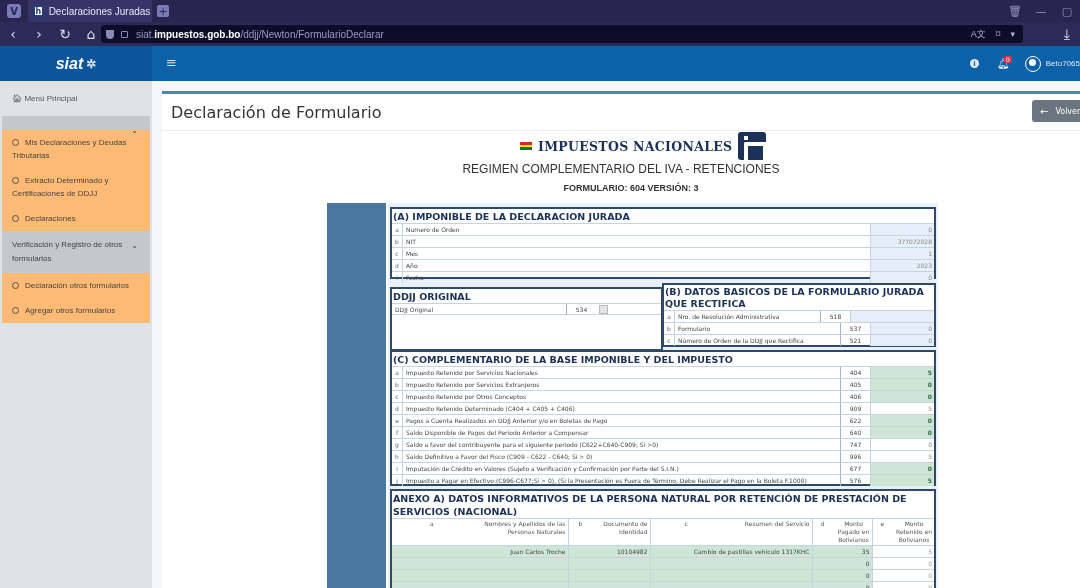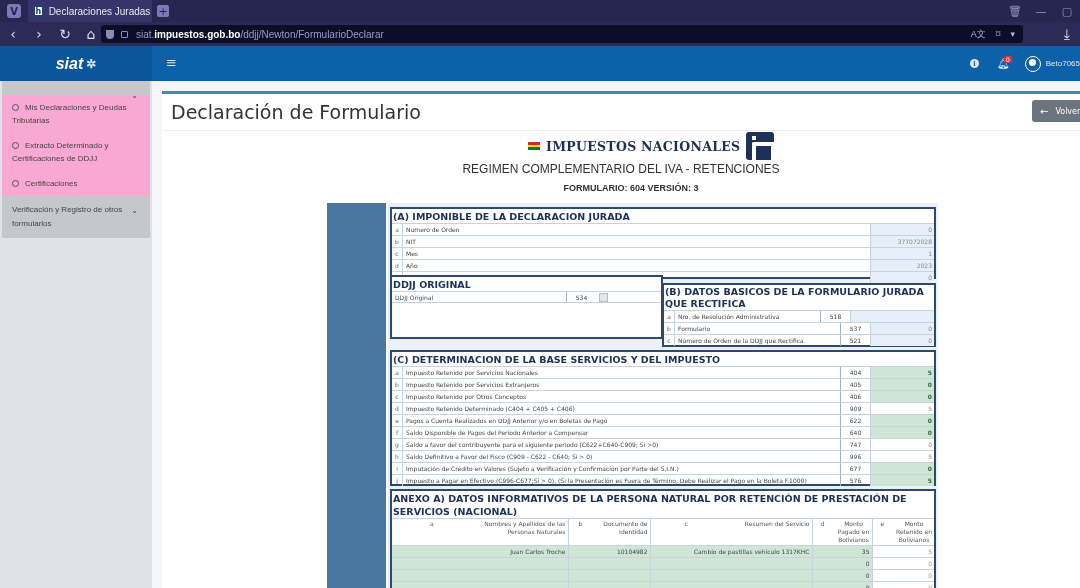--- a/index.html
+++ b/index.html
@@ -36,31 +36,31 @@
 .bell .badge { position: absolute; left: 7px; top: -2px; background: #dc3545; color: #fff; font-size: 6px; padding: 0 2px; border-radius: 2px; }
 .avatar { width: 16px; height: 16px; border-radius: 50%; border: 1.5px solid #fff; margin-right: 5px; position: relative; overflow: hidden; }
 .avatar::after { content: ""; position: absolute; left: 3px; top: 2px; width: 7px; height: 7px; border-radius: 50%; background: #fff; }
 .user { color: #dfe9f5; font-size: 8px; font-family: "Liberation Sans", sans-serif; }
 
 
 .sidebar { position: absolute; left: 0; top: 81px; width: 152px; height: 507px; background: #dfe2e6; font-family: "Liberation Sans", sans-serif; font-size: 8px; color: #444; }
 .side-main { padding: 13px 12px; color: #555; }
 .side-group { margin: 0 2px; background: #c4c7cc; padding: 7px 10px; line-height: 14px; position: relative; }
 .side-group .chev { position: absolute; right: 12px; top: 8px; font-size: 8px; }
-.side-sub { margin: 0 2px; background: #f9a8d4; }
+.side-sub { margin: 0 2px; background: #fdba74; }
 .side-item { padding: 6px 10px; line-height: 13px; color: #444; }
 .side-item .circle { display: inline-block; width: 7px; height: 7px; border: 1px solid #555; border-radius: 50%; margin-right: 6px; vertical-align: -1px; }
 
 
 .card { position: absolute; left: 162px; top: 91px; width: 918px; height: 497px; background: #fff; border-top: 3px solid #3c8dbc; }
-.card-header { height: 37px; border-bottom: 1px solid #eceff2; display: flex; align-items: center; padding-left: 9px; font-size: 19px; color: #333; font-family: "DejaVu Sans", sans-serif; }
+.card-header { height: 37px; border-bottom: 1px solid #eceff2; display: flex; align-items: center; padding-left: 9px; font-size: 16px; color: #333; font-family: "DejaVu Sans", sans-serif; }
 .back-btn { position: absolute; right: 0; top: 6px; width: 48px; height: 22px; background: #6c757d; border-radius: 3px 0 0 3px; color: #fff; font-size: 8px; display: flex; align-items: center; padding-left: 8px; }
 .back-btn .arrow { margin-right: 7px; font-size: 10px; }
 
-.logo-row { position: absolute; left: 366px; top: 38px; display: flex; align-items: center; }
+.logo-row { position: absolute; left: 358px; top: 38px; display: flex; align-items: center; }
 .flag { width: 12px; height: 8px; background: linear-gradient(#d52b1e 33%, #f9e300 33% 66%, #007934 66%); margin-right: 6px; }
 .logo-text { font-family: "DejaVu Serif", serif; font-weight: bold; font-size: 12.5px; color: #1b3158; letter-spacing: .3px; }
 .in-logo { width: 28px; height: 28px; background: #1b3158; border-radius: 3px; margin-left: 6px; position: relative; }
 .in-logo::before { content: ""; position: absolute; left: 6px; top: 4px; width: 4px; height: 4px; background: #fff; }
 .in-logo::after { content: ""; position: absolute; left: 6px; top: 10px; width: 15px; height: 14px; border: 4px solid #fff; border-bottom: none; border-radius: 2px 2px 0 0; }
 .form-title { position: absolute; left: 0; width: 918px; top: 68px; text-align: center; font-family: "Liberation Sans", sans-serif; font-size: 12px; color: #333; }
 .form-sub { position: absolute; left: 0; width: 938px; top: 89px; text-align: center; font-family: "Liberation Sans", sans-serif; font-size: 9px; color: #333; font-weight: bold; }
 
 
 .leftbar { position: absolute; left: 165px; top: 109px; width: 59px; height: 400px; background: #4a77a0; }
@@ -127,31 +127,38 @@
   <span class="hamb">≡</span>
   <div class="hdr-icons">
     <span class="info-ic">i</span>
     <span class="bell">🔔︎<span class="badge">0</span></span>
     <span class="avatar"></span>
     <span class="user">Beto7065</span>
   </div>
 </div>
 
 <div class="sidebar">
+  <div class="side-main">
+    <span>🏠︎</span> <span>Menú Principal</span>
+  </div>
   <div class="side-group">
     <span class="chev">⌄</span>
   </div>
   <div class="side-sub">
     <div class="side-item"><span class="circle"></span><span>Mis Declaraciones y Deudas Tributarias</span></div>
     <div class="side-item"><span class="circle"></span><span>Extracto Determinado y Certificaciones de DDJJ</span></div>
-    <div class="side-item"><span class="circle"></span><span>Certificaciones</span></div>
+    <div class="side-item"><span class="circle"></span><span>Declaraciones</span></div>
   </div>
   <div class="side-group">
     <span>Verificación y Registro de otros formularios</span>
     <span class="chev">⌄</span>
+  </div>
+  <div class="side-sub">
+    <div class="side-item"><span class="circle"></span><span>Declaración otros formularios</span></div>
+    <div class="side-item"><span class="circle"></span><span>Agregar otros formularios</span></div>
   </div>
 </div>
 
 <div class="card">
   <div class="card-header">
     <span>Declaración de Formulario</span>
   </div>
   <div class="back-btn">
     <span class="arrow">←</span>
     <span>Volver</span>
@@ -190,21 +197,21 @@
           <span class="lbl">Año</span>
           <span class="val v-blue">2023</span>
         </div>
       <div class="row">
           <span class="lt">i</span>
           <span class="lbl">Fecha</span>
           <span class="val v-blue">0</span>
         </div>
     </div>
 
-    <div class="sec" style="left:2px; top:72px; width:273px; height:64px;">
+    <div class="sec" style="left:2px; top:84px; width:273px; height:64px;">
       <div class="sec-title">DDJJ ORIGINAL</div>
       <div class="row" style="border-bottom:1px solid #c8d3e0;">
         <span class="lbl" style="border-left:none;">DDJJ Original</span>
         <span class="code" style="width:30px;">534</span>
         <span style="width:9px;height:9px;border:1px solid #bbb;background:#e4e4e4;margin:0 3px;"></span>
         <span style="width:50px;"></span>
       </div>
     </div>
 
     <div class="sec" style="left:274px; top:80px; width:274px; height:64px;">
@@ -223,21 +230,21 @@
         </div>
       <div class="row">
           <span class="lt">c</span>
           <span class="lbl">Número de Orden de la DDJJ que Rectifica</span>
           <span class="code">521</span>
           <span class="val v-blue">0</span>
         </div>
     </div>
 
     <div class="sec" style="left:2px; top:147px; width:546px; height:136px;">
-      <div class="sec-title">(C) DETERMINACION DE LA BASE SERVICIOS Y DEL IMPUESTO</div>
+      <div class="sec-title">(C) COMPLEMENTARIO DE LA BASE IMPONIBLE Y DEL IMPUESTO</div>
       <div class="row">
           <span class="lt">a</span>
           <span class="lbl">Impuesto Retenido por Servicios Nacionales</span>
           <span class="code">404</span>
           <span class="val v-green">5</span>
         </div>
       <div class="row">
           <span class="lt">b</span>
           <span class="lbl">Impuesto Retenido por Servicios Extranjeros</span>
           <span class="code">405</span>

